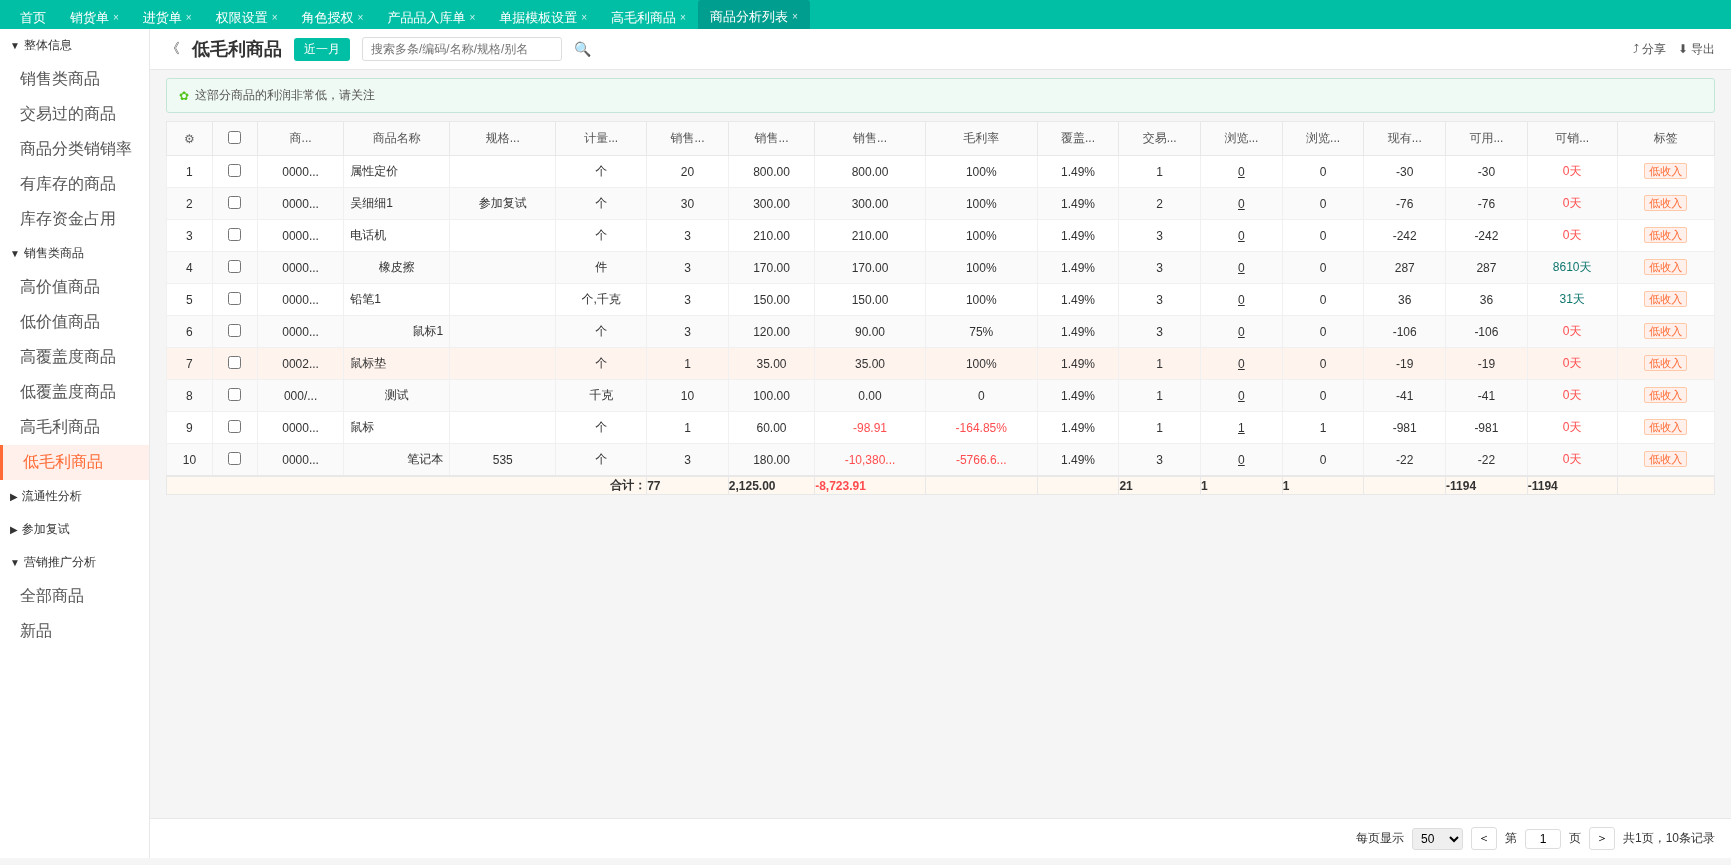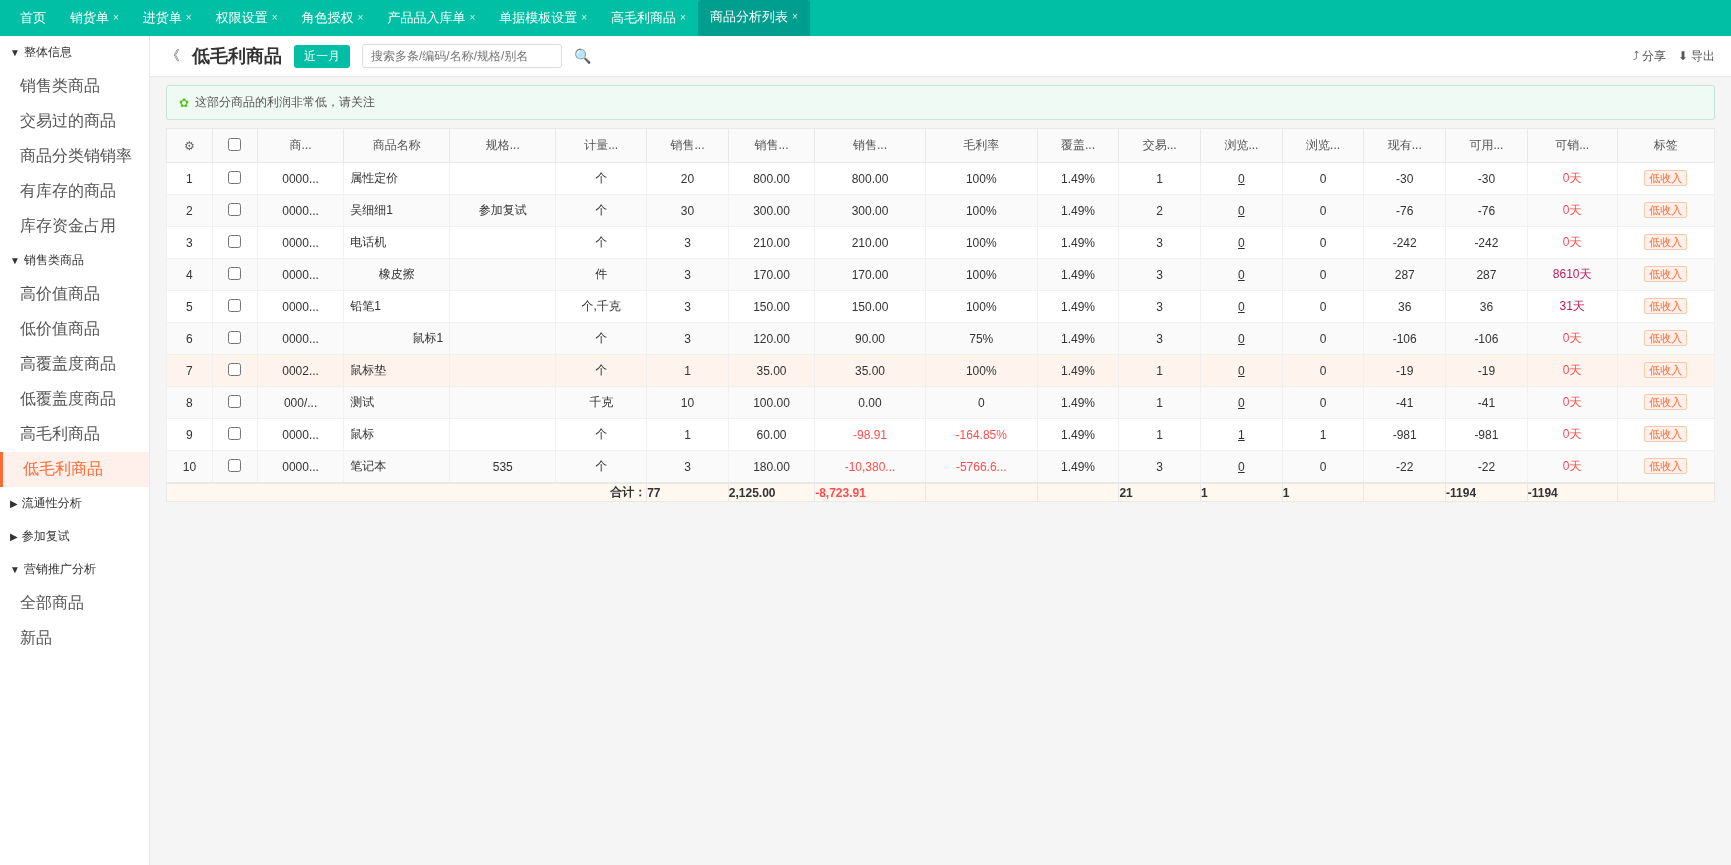--- a/index.html
+++ b/index.html
@@ -3,21 +3,21 @@
   <meta charset="utf-8">
   <style>
     * { box-sizing: border-box; margin: 0; padding: 0; }
     body { font-family: 'Microsoft YaHei', Arial, sans-serif; font-size: 12px; background: #f5f5f5; color: #333; }
 
     
     .top-nav {
       background: #00bfa5;
       display: flex;
       align-items: flex-start;
-      height: 36px;
+      height: 29px;
       padding: 0 8px;
     }
     .top-nav .nav-item {
       color: #fff;
       padding: 0 12px;
       height: 36px;
       line-height: 36px;
       cursor: pointer;
       font-size: 13px;
       white-space: nowrap;
@@ -190,21 +190,21 @@
     .tag-badge {
       background: #fff0eb;
       color: #ff6b35;
       border: 1px solid #ffc9a8;
       border-radius: 2px;
       padding: 1px 4px;
       font-size: 11px;
     }
 
     .days-red { color: #ff4d4f; }
-    .days-normal { color: #be185d; }
+    .days-normal { color: #0f766e; }
 
     .underline-link { text-decoration: underline; color: #333; cursor: pointer; }
 
     
     .footer-total {
       background: #fff8f0;
       border-top: 2px solid #e8e8e8;
     }
     .footer-total td {
       font-weight: bold;
@@ -520,21 +520,21 @@
       <td>0</td>
       <td>-19</td>
       <td>-19</td>
       <td class="days-red">0天</td>
       <td><span class="tag-badge">低收入</span></td>
     </tr>
             <tr>
       <td>8</td>
       <td><input type="checkbox" style=""></td>
       <td>000/...</td>
-      <td style="text-align:left;">测试</td>
+      <td style="text-align:center;">测试</td>
       <td></td>
       <td>千克</td>
       <td>10</td>
       <td>100.00</td>
       <td class="">0.00</td>
       <td class="">0</td>
       <td>1.49%</td>
       <td>1</td>
       <td><span class="underline-link">0</span></td>
       <td>0</td>
@@ -560,21 +560,21 @@
       <td>1</td>
       <td>-981</td>
       <td>-981</td>
       <td class="days-red">0天</td>
       <td><span class="tag-badge">低收入</span></td>
     </tr>
             <tr>
       <td>10</td>
       <td><input type="checkbox" style=""></td>
       <td>0000...</td>
-      <td style="text-align:left;">笔记本</td>
+      <td style="text-align:right;">笔记本</td>
       <td>535</td>
       <td>个</td>
       <td>3</td>
       <td>180.00</td>
       <td class="neg">-10,380...</td>
       <td class="neg">-5766.6...</td>
       <td>1.49%</td>
       <td>3</td>
       <td><span class="underline-link">0</span></td>
       <td>0</td>
@@ -597,14 +597,28 @@
             <td>1</td>
             <td></td>
             <td>-1194</td>
             <td>-1194</td>
             <td></td>
           </tr>
         </tfoot>
       </table>
     </div>
 
+    <div class="pagination-bar">
+      <span>每页显示</span>
+      <select class="page-size-select">
+        <option>50</option>
+        <option>100</option>
+        <option>200</option>
+      </select>
+      <button class="page-nav-btn">＜</button>
+      <span>第</span>
+      <input class="page-input" value="1" style="">
+      <span>页</span>
+      <button class="page-nav-btn">＞</button>
+      <span>共1页，10条记录</span>
+    </div>
   </div>
 </div>
 
 </body></html>

